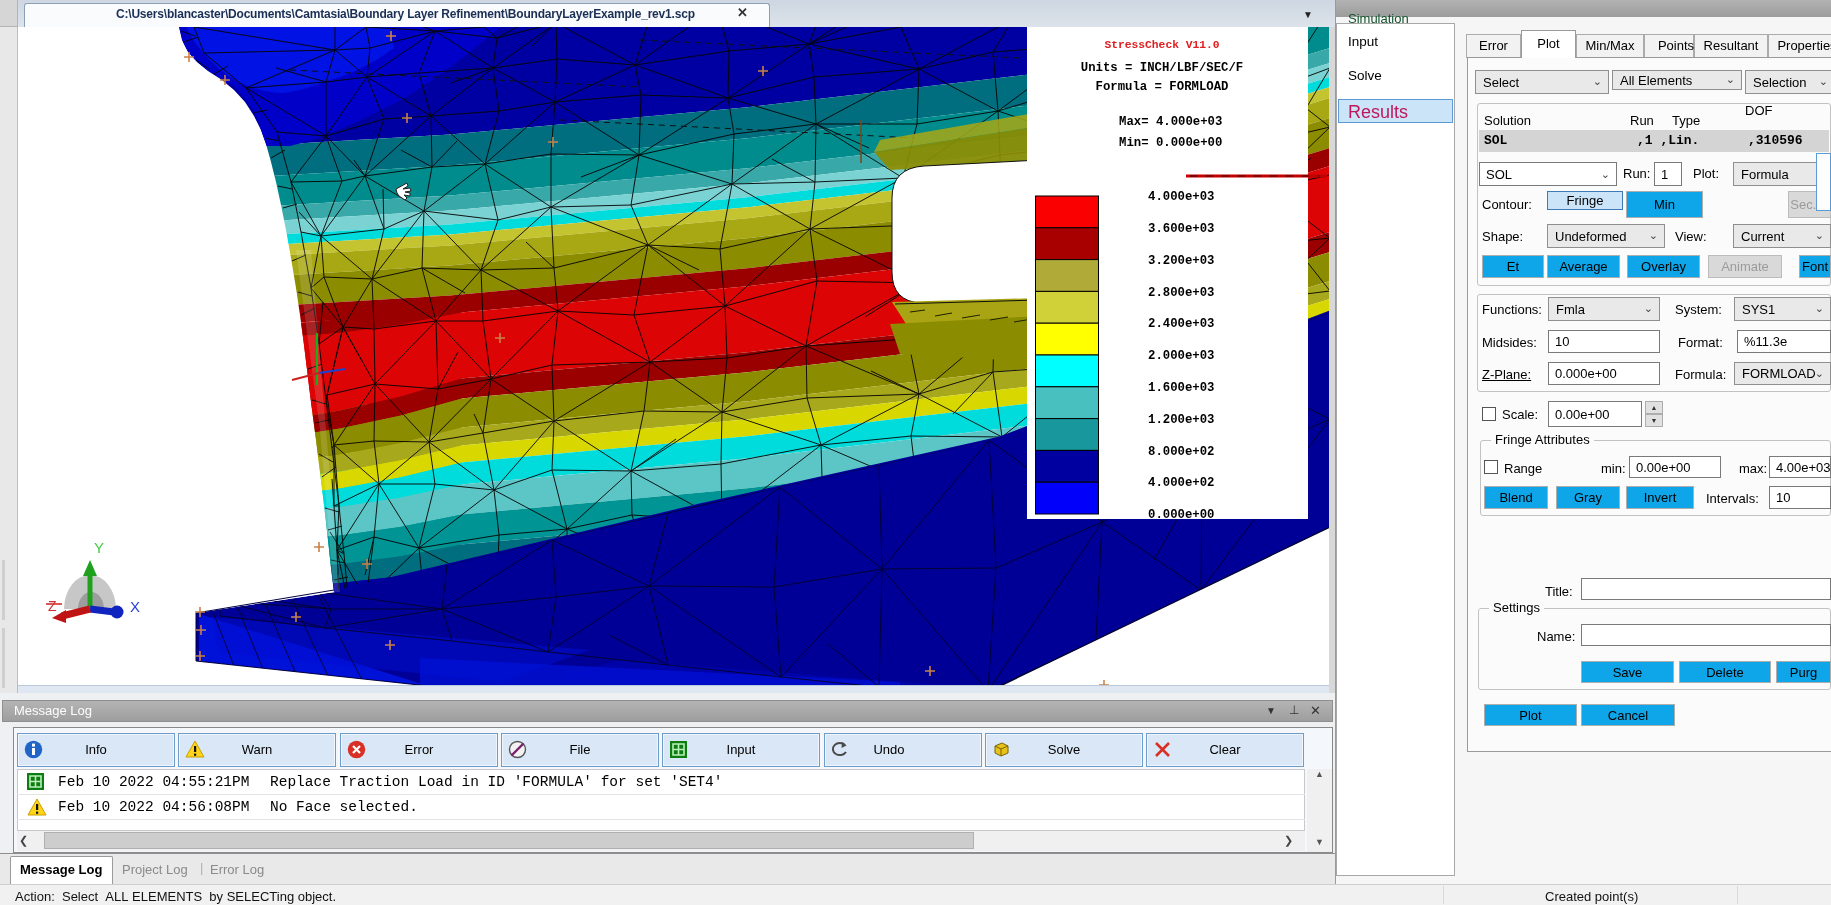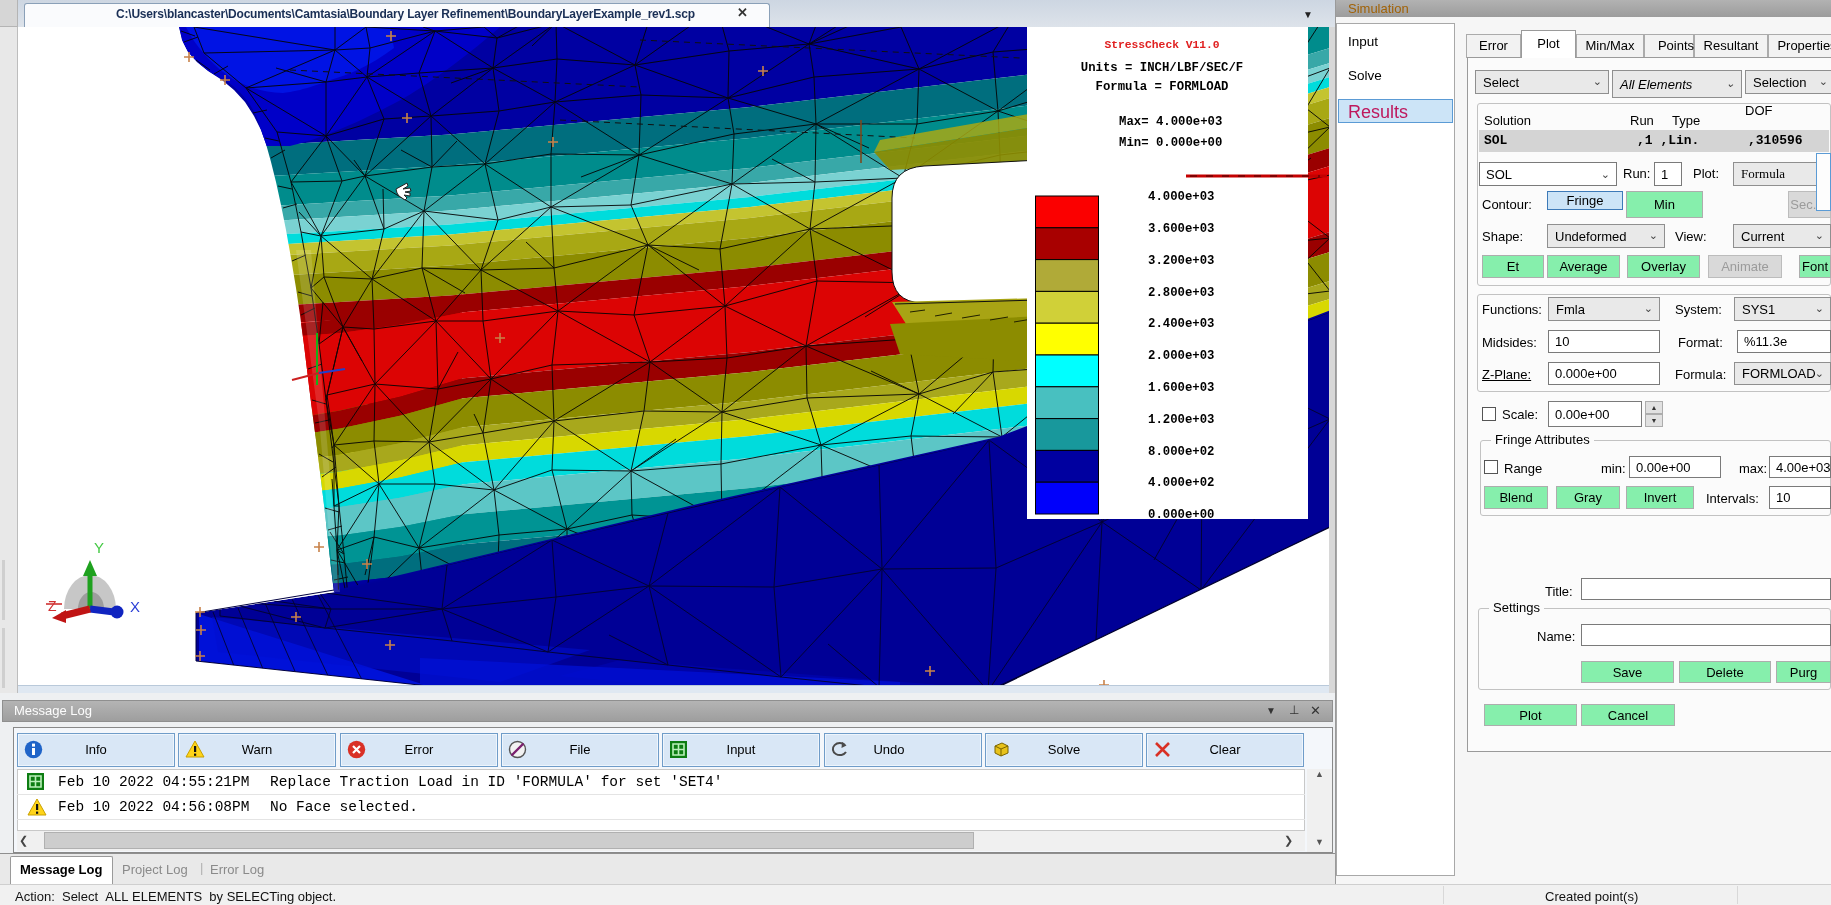--- a/index.html
+++ b/index.html
@@ -1,16 +1,16 @@
 <!DOCTYPE html>
 <html><head><meta charset="utf-8"><style>
 *{margin:0;padding:0;box-sizing:border-box}
 html,body{width:1831px;height:905px;overflow:hidden;font-family:"Liberation Sans",sans-serif;background:#f0f0f0;position:relative}
 .abs{position:absolute}
-.btn{position:absolute;background:#86efac;border:1px solid #adadad;font-size:13px;color:#000;display:flex;align-items:center;justify-content:center}
+.btn{position:absolute;background:#0ea5e9;border:1px solid #adadad;font-size:13px;color:#000;display:flex;align-items:center;justify-content:center}
 .btn.dis{background:#d9d9d9;color:#9b9b9b;border-color:#bcbcbc}
 .btn.act{background:#cce4f7;border:1px solid #3d7ab8}
 .dd{position:absolute;background:#e9e9e9;border:1px solid #8f8f8f;font-size:13px;color:#000;display:flex;align-items:center;padding-left:7px}
 .dd .ar{position:absolute;right:6px;top:50%;margin-top:-7px;color:#444;font-size:11px}
 .inp{position:absolute;background:#fff;border:1px solid #7a7a7a;font-size:13px;color:#000;display:flex;align-items:center;padding-left:6px}
 .lbl{position:absolute;font-size:13px;color:#000;white-space:nowrap}
 .grp{position:absolute;border:1px solid #b8b8b8;border-radius:3px}
 .grp>span{position:absolute;top:-9px;left:10px;background:#fbfbfb;padding:0 4px;font-size:13px}
 .chk{position:absolute;width:14px;height:14px;background:#fff;border:1px solid #555}
 .mono{font-family:"Liberation Mono",monospace}
@@ -814,57 +814,57 @@
 <div class="abs" style="left:122px;top:862px;font-size:13px;color:#8a8a8a">Project Log</div>
 <div class="abs" style="left:200px;top:860px;font-size:13px;color:#b0b0b0">|</div>
 <div class="abs" style="left:210px;top:862px;font-size:13px;color:#8a8a8a">Error Log</div>
 <div class="abs" style="left:0;top:884px;width:1831px;height:21px;background:#f1f1f1;border-top:1px solid #cfcfcf"></div>
 <div class="abs" style="left:15px;top:889px;font-size:13px;color:#111">Action:&nbsp;&nbsp;Select&nbsp;&nbsp;ALL&nbsp;ELEMENTS&nbsp;&nbsp;by&nbsp;SELECTing&nbsp;object.</div>
 <div class="abs" style="left:1443px;top:886px;width:1px;height:18px;background:#d8d8d8"></div>
 <div class="abs" style="left:1545px;top:889px;font-size:13px;color:#111">Created point(s)</div>
 <div class="abs" style="left:1737px;top:886px;width:1px;height:18px;background:#d8d8d8"></div>
 <div class="abs" style="left:1335px;top:0;width:496px;height:884px;background:#f6f6f6;border-left:1px solid #9a9a9a"></div>
 <div class="abs" style="left:1336px;top:0;width:495px;height:17px;background:linear-gradient(#b2b2b2,#9c9c9c)"></div>
-<div class="abs" style="left:1348px;top:1px;font-size:13px;color:#a16207">Simulation</div>
+<div class="abs" style="left:1348px;top:11px;font-size:13px;color:#14532d">Simulation</div>
 <div class="abs" style="left:1336px;top:23px;width:119px;height:853px;background:#ffffff;border:1px solid #a8a8a8"></div>
 <div class="abs" style="left:1348px;top:34px;font-size:13.5px;color:#000">Input</div>
 <div class="abs" style="left:1348px;top:68px;font-size:13.5px;color:#000">Solve</div>
 <div class="abs" style="left:1338px;top:99px;width:115px;height:24px;background:#cce4f7;border:1px solid #5b9bd5"></div>
 <div class="abs" style="left:1348px;top:102px;font-size:18px;color:#be185d">Results</div>
 <div class="abs" style="left:1466px;top:34px;width:55px;height:24px;background:#f2f2f2;border:1px solid #ababab;border-bottom:none"></div>
 <div class="abs" style="left:1466px;top:38px;width:55px;text-align:center;font-size:13px">Error</div>
 <div class="abs" style="left:1521px;top:30px;width:55px;height:28px;background:#ffffff;border:1px solid #9a9a9a;border-bottom:none;z-index:3"></div>
 <div class="abs" style="left:1521px;top:36px;width:55px;text-align:center;font-size:13px;z-index:4">Plot</div>
 <div class="abs" style="left:1576px;top:34px;width:68px;height:24px;background:#f2f2f2;border:1px solid #ababab;border-bottom:none"></div>
 <div class="abs" style="left:1576px;top:38px;width:68px;text-align:center;font-size:13px">Min/Max</div>
 <div class="abs" style="left:1644px;top:34px;width:50px;height:24px;background:#f2f2f2;border:1px solid #ababab;border-bottom:none"></div>
 <div class="abs" style="left:1644px;top:38px;width:64px;text-align:center;font-size:13px">Points</div>
 <div class="abs" style="left:1694px;top:34px;width:74px;height:24px;background:#f2f2f2;border:1px solid #ababab;border-bottom:none"></div>
 <div class="abs" style="left:1694px;top:38px;width:74px;text-align:center;font-size:13px">Resultant</div>
 <div class="abs" style="left:1768px;top:34px;width:78px;height:24px;background:#f2f2f2;border:1px solid #ababab;border-bottom:none"></div>
 <div class="abs" style="left:1768px;top:38px;width:78px;text-align:center;font-size:13px">Properties</div>
 <div class="abs" style="left:1467px;top:57px;width:364px;height:695px;background:#fbfbfb;border:1px solid #9a9a9a;border-right:none;z-index:1"></div>
 <div class="dd" style="z-index:5;left:1475px;top:70px;width:134px;height:24px;">Select<span class="ar">⌄</span></div>
-<div class="dd" style="z-index:5;left:1612px;top:70px;width:130px;height:28px;font-style:italic;">All Elements<span class="ar">⌄</span></div>
+<div class="dd" style="z-index:5;left:1612px;top:70px;width:130px;height:20px;">All Elements<span class="ar">⌄</span></div>
 <div class="dd" style="z-index:5;left:1745px;top:70px;width:90px;height:24px;">Selection<span class="ar">⌄</span></div>
 <div class="grp" style="z-index:5;left:1477px;top:103px;width:354px;height:183px;border-color:#c2c2c2"></div>
 <div class="lbl" style="z-index:5;left:1484px;top:113px;">Solution</div>
 <div class="lbl" style="z-index:5;left:1630px;top:113px;">Run</div>
 <div class="lbl" style="z-index:5;left:1672px;top:113px;">Type</div>
 <div class="lbl" style="z-index:5;left:1745px;top:103px;">DOF</div>
 <div class="abs mono" style="z-index:5;left:1479px;top:130px;width:350px;height:22px;background:#d4d4d4;font-size:13px;font-weight:700;color:#000">
     <span style="position:absolute;left:5px;top:3px">SOL</span>
     <span style="position:absolute;left:158px;top:3px">,1 ,Lin.</span>
     <span style="position:absolute;left:269px;top:3px">,310596</span>
   </div>
 <div class="inp" style="z-index:5;left:1479px;top:162px;width:138px;height:24px">SOL<span class="ar" style="position:absolute;right:6px;color:#444;font-size:11px">⌄</span></div>
 <div class="lbl" style="z-index:5;left:1623px;top:166px;">Run:</div>
 <div class="inp" style="z-index:5;left:1654px;top:162px;width:28px;height:24px">1</div>
 <div class="lbl" style="z-index:5;left:1693px;top:166px;">Plot:</div>
-<div class="dd" style="z-index:5;left:1733px;top:162px;width:98px;height:24px;font-family:Liberation Serif, serif;">Formula<span class="ar">⌄</span></div>
+<div class="dd" style="z-index:5;left:1733px;top:162px;width:98px;height:24px;">Formula<span class="ar">⌄</span></div>
 <div class="lbl" style="z-index:5;left:1482px;top:197px;">Contour:</div>
 <div class="btn act" style="z-index:5;left:1547px;top:191px;width:76px;height:19px">Fringe</div>
 <div class="btn " style="z-index:5;left:1626px;top:191px;width:77px;height:27px">Min</div>
 <div class="btn " style="z-index:5;left:1808px;top:191px;width:76px;height:27px">Max</div>
 <div class="btn dis" style="z-index:5;left:1788px;top:191px;width:43px;height:27px">Sec. P</div>
 <div class="lbl" style="z-index:5;left:1482px;top:229px;">Shape:</div>
 <div class="dd" style="z-index:5;left:1547px;top:224px;width:118px;height:24px;">Undeformed<span class="ar">⌄</span></div>
 <div class="lbl" style="z-index:5;left:1675px;top:229px;">View:</div>
 <div class="dd" style="z-index:5;left:1733px;top:224px;width:98px;height:24px;">Current<span class="ar">⌄</span></div>
 <div class="btn " style="z-index:5;left:1482px;top:255px;width:62px;height:23px">Et</div>

